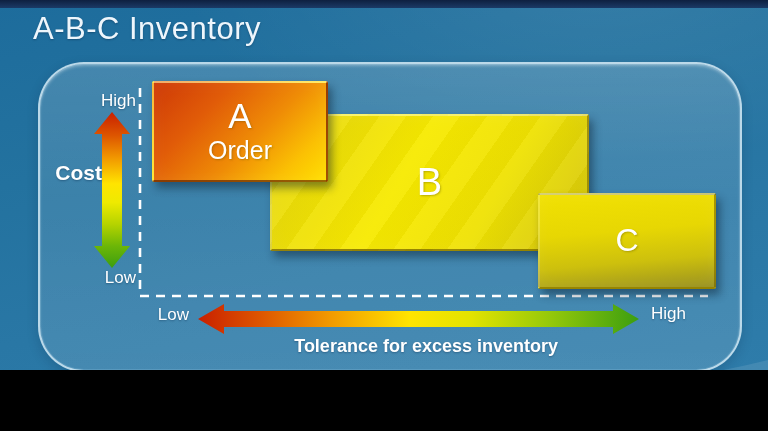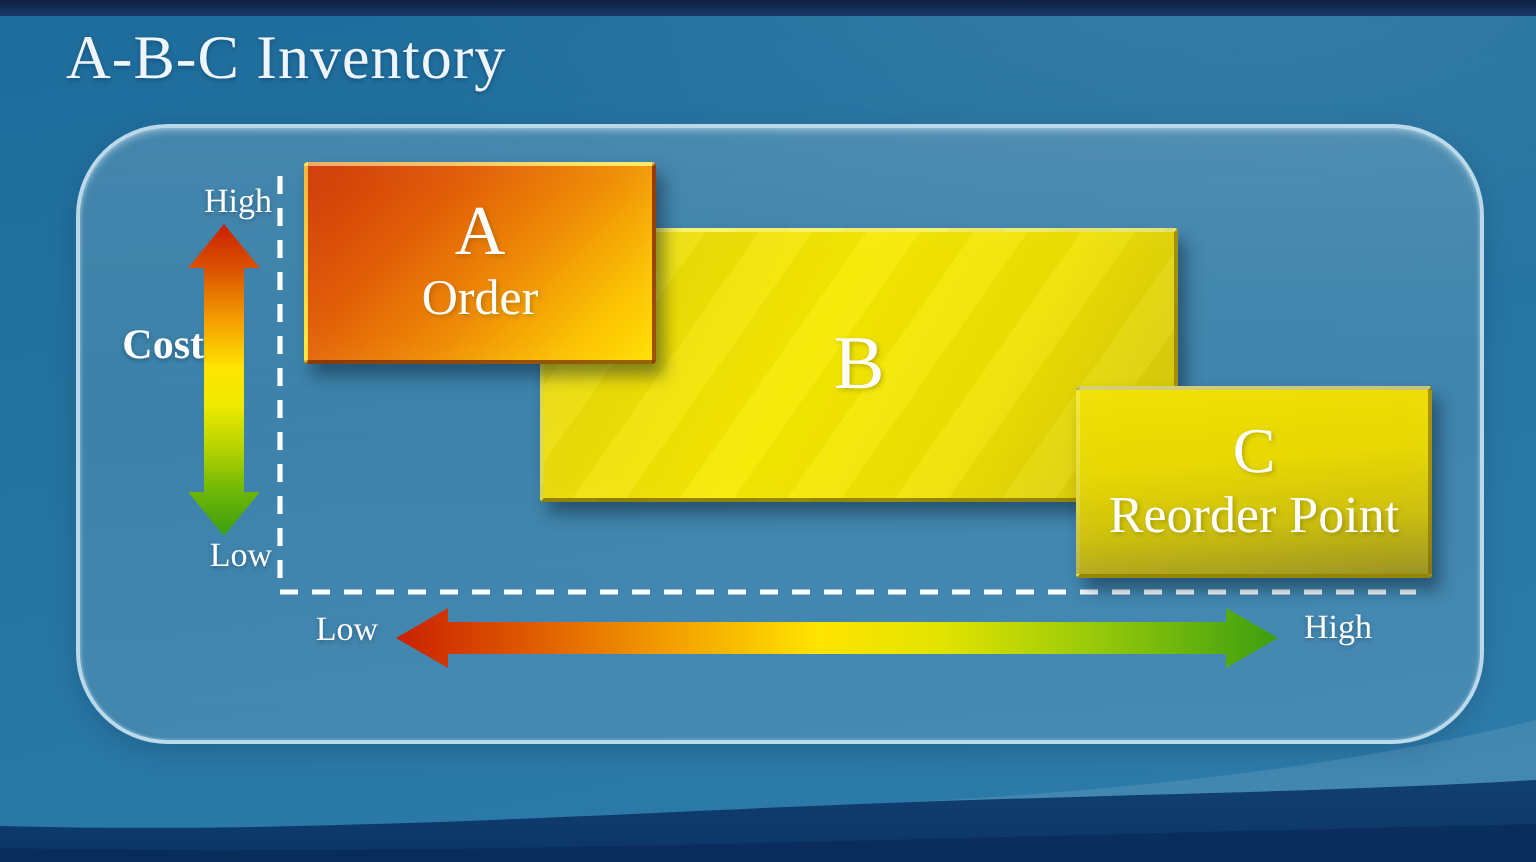--- a/index.html
+++ b/index.html
@@ -1,18 +1,18 @@
 <!DOCTYPE html>
 <html><head>
 <meta charset="utf-8">
 <style>
   html,body{margin:0;padding:0;background:#000;}
   .slide{
-    position:relative;width:768px;height:431px;overflow:hidden;
-    font-family:Liberation Serif, serif;
+    position:relative;width:768px;height:370px;overflow:hidden;
+    font-family:Liberation Sans, sans-serif;
     background:
       radial-gradient(ellipse 700px 300px at 78% -5%, rgba(255,255,255,0.09), rgba(255,255,255,0) 60%),
       linear-gradient(168deg,#1d6c9c 0%,#23729f 35%,#2977a5 65%,#2e7caa 100%);
   }
   .top-bar{
     position:absolute;left:0;top:0;width:768px;height:8px;
     background:linear-gradient(180deg,#0e2040 0%,#1b3a66 100%);
   }
   .title{
     position:absolute;left:33px;top:11px;
@@ -112,28 +112,28 @@
     <polygon points="112,112 130,134 122,134 122,246 130,246 112,268 94,246 102,246 102,134 94,134" fill="url(#gradV)"></polygon>
 
     <polygon points="198,319 224,304 224,311 613,311 613,304 639,319 613,334 613,327 224,327 224,334" fill="url(#gradH)"></polygon>
   </svg>
 
   <div class="label bold cost-title">Cost</div>
   <div class="label cost-high">High</div>
   <div class="label cost-low">Low</div>
   <div class="label tol-low">Low</div>
   <div class="label tol-high">High</div>
+  <div class="label bold tol-title">Tolerance for excess inventory</div>
 
   <div class="box box-b">
     <div class="letter">B</div>
   </div>
 
   <div class="box box-a">
     <div class="letter">A</div>
     <div class="name">Order</div>
   </div>
 
   <div class="box box-c">
     <div class="letter">C</div>
-    <div class="name">Reorder Point</div>
   </div>
 
 </div>
 
 </body></html>

